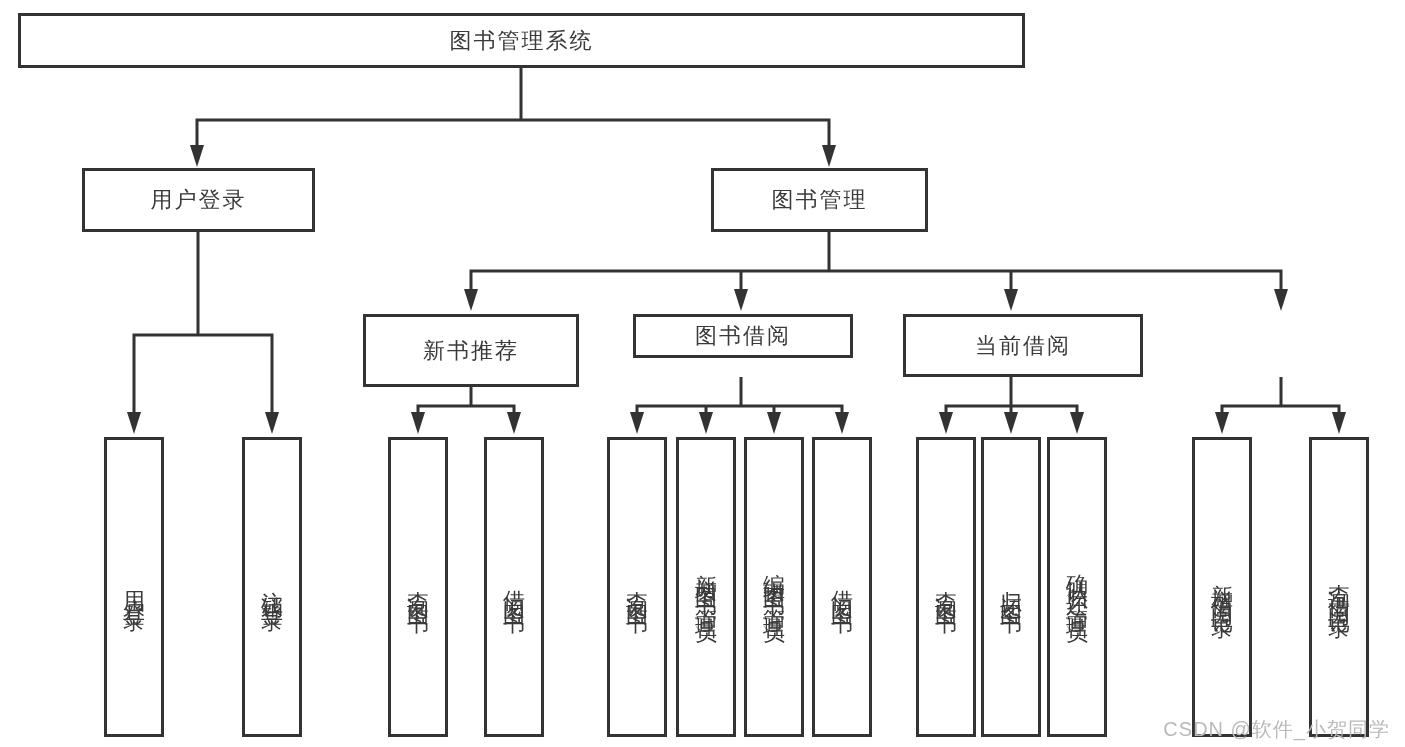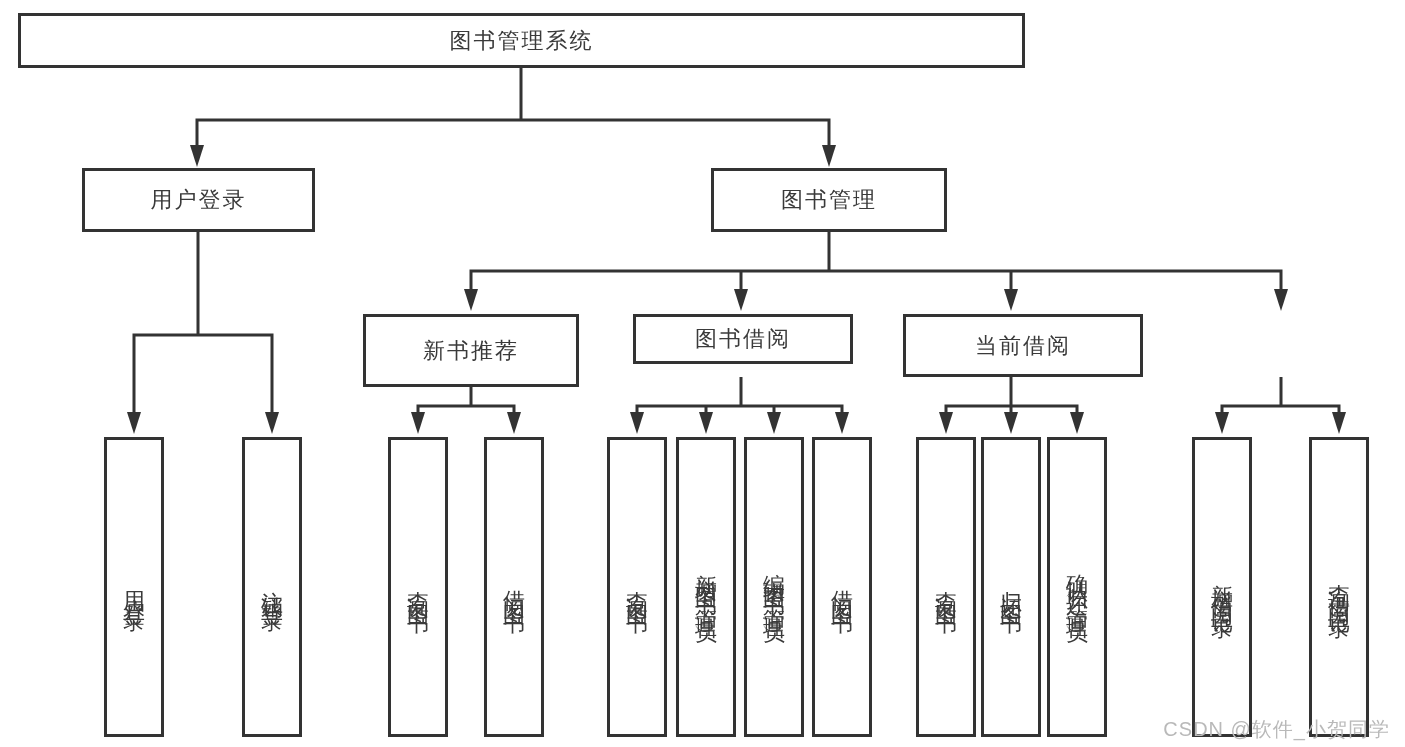--- a/index.html
+++ b/index.html
@@ -106,28 +106,28 @@
     <polygon points="1332,412 1346,412 1339,434"></polygon>
   </svg>
 
   <div class="box hbox" style="left:18px;top:13px;width:1007px;height:55px">
     <span class="lbl">图书管理系统</span>
   </div>
 
   <div class="box hbox" style="left:82px;top:168px;width:233px;height:64px">
     <span class="lbl">用户登录</span>
   </div>
-  <div class="box hbox" style="left:711px;top:168px;width:236px;height:64px">
+  <div class="box hbox" style="left:711px;top:168px;width:217px;height:64px">
     <span class="lbl">图书管理</span>
   </div>
 
   <div class="box hbox" style="left:363px;top:314px;width:216px;height:73px">
     <span class="lbl">新书推荐</span>
   </div>
-  <div class="box hbox" style="left:633px;top:314px;width:220px;height:50px">
+  <div class="box hbox" style="left:633px;top:314px;width:220px;height:44px">
     <span class="lbl">图书借阅</span>
   </div>
   <div class="box hbox" style="left:903px;top:314px;width:240px;height:63px">
     <span class="lbl">当前借阅</span>
   </div>
 
   <div class="box vbox" style="left:104px">
     <span class="lbl">用户登录</span>
   </div>
   <div class="box vbox" style="left:242px">

